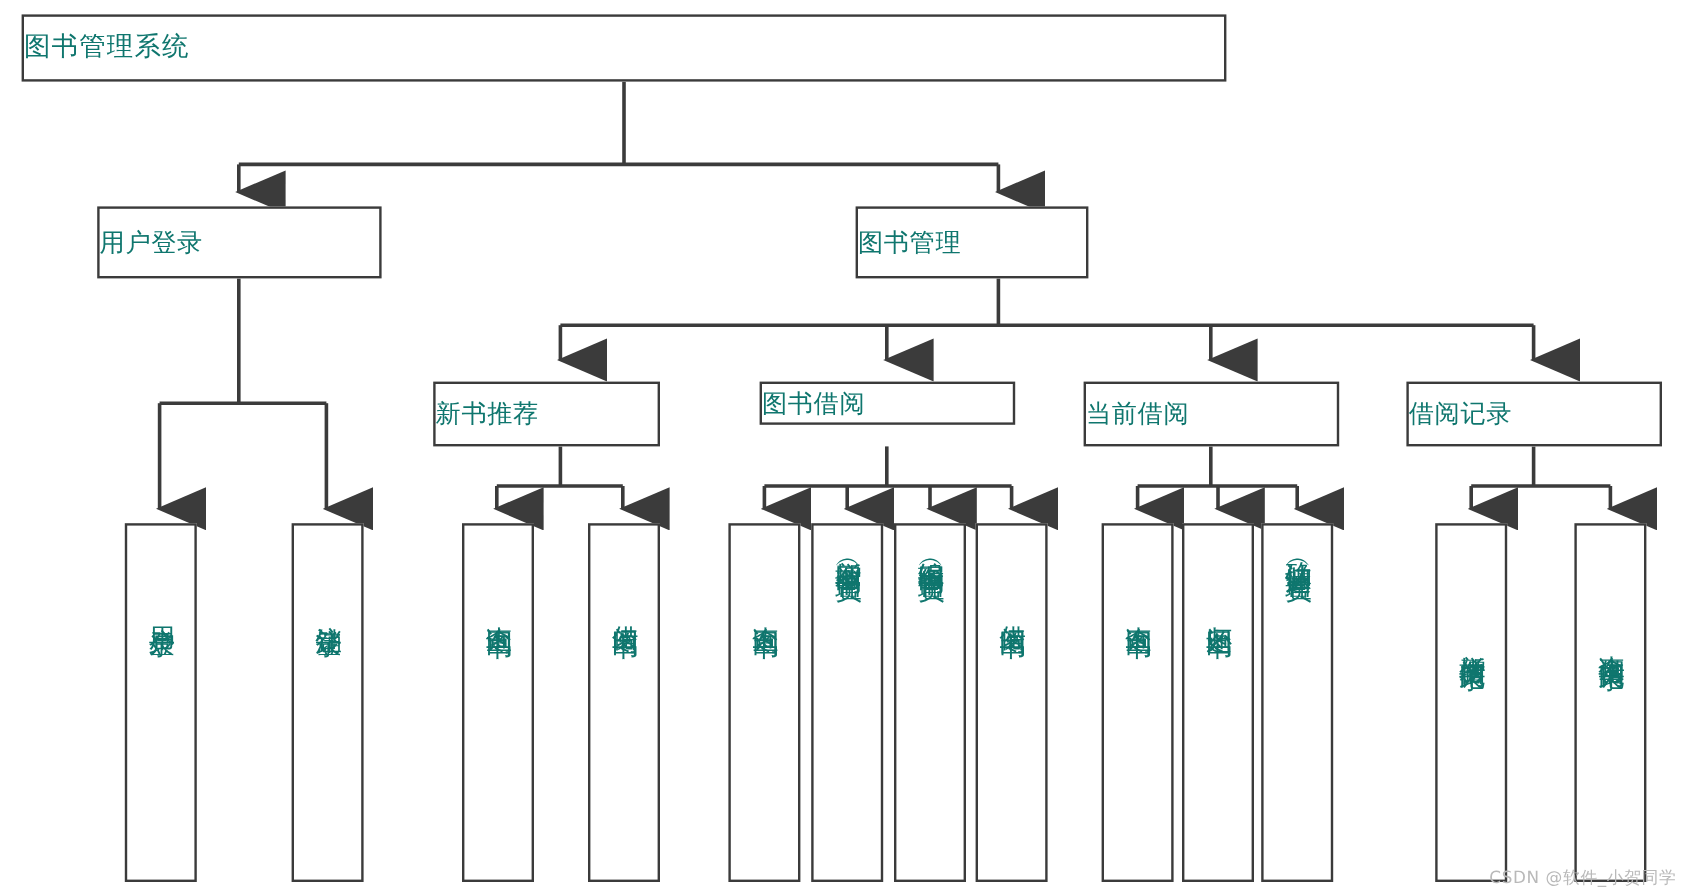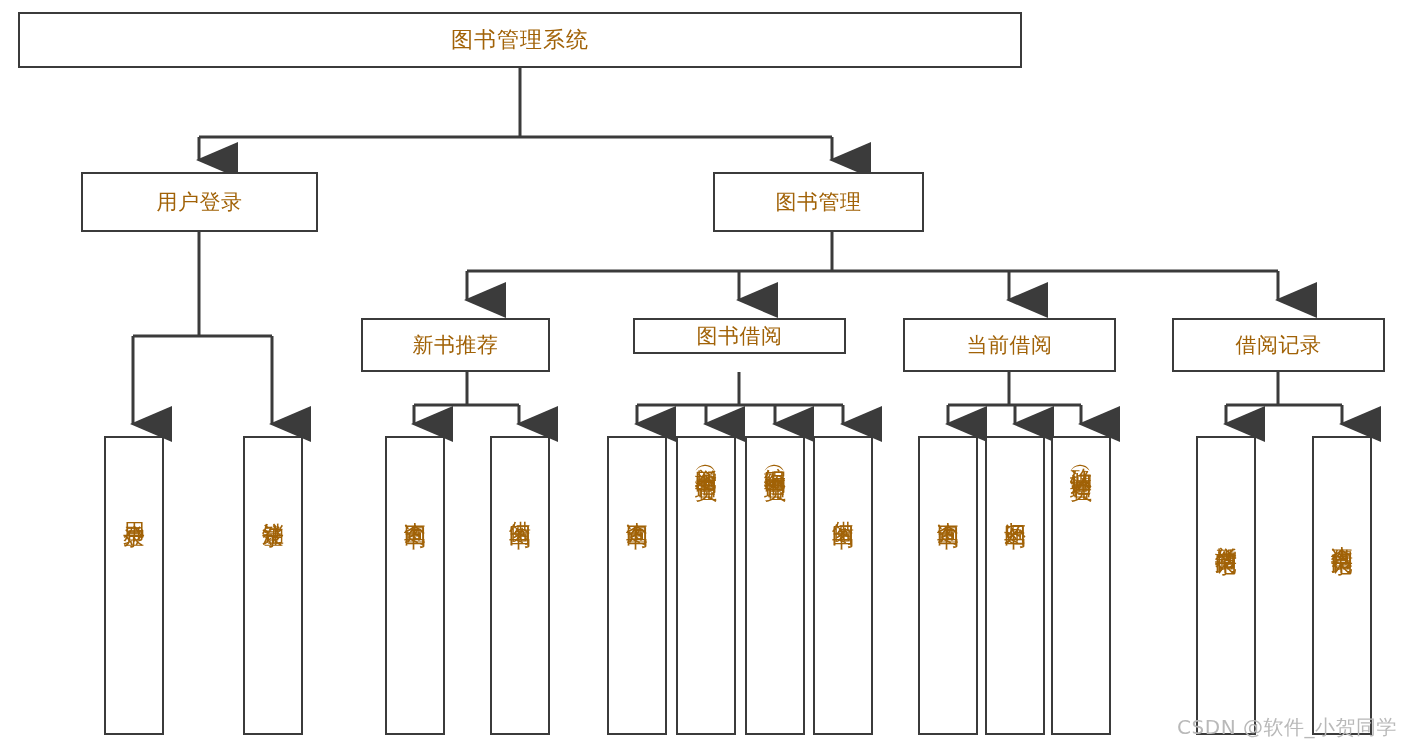--- a/index.html
+++ b/index.html
@@ -25,22 +25,22 @@
     width: 1405px;
     height: 747px;
   }
   .node {
     position: absolute;
     box-sizing: border-box;
     border: 2px solid #3b3b3b;
     background: #ffffff;
     display: flex;
     align-items: center;
-    justify-content: center;
-    color: #a16207;
+    justify-content: flex-start;
+    color: #0f766e;
     z-index: 2;
   }
   .node-label {
     display: block;
     text-align: center;
     line-height: 1.18;
     white-space: nowrap;
   }
   .node.horizontal .node-label {
     font-size: 21px;
@@ -69,21 +69,21 @@
   .node.vertical.midshort .node-label {
     margin-top: 84px;
   }
   .node.vertical.top .node-label {
     margin-top: 6px;
   }
   #watermark {
     position: absolute;
     right: 8px;
     bottom: 6px;
-    font-size: 20px;
+    font-size: 14px;
     color: #b9b9b9;
     letter-spacing: 0.5px;
     z-index: 5;
     white-space: nowrap;
     font-family: "DejaVu Sans", "Liberation Sans", sans-serif;
   }
 </style>
 </head>
 <body>
 
@@ -139,21 +139,21 @@
     </g>
   </svg>
 
   <div class="node root horizontal" style="left:18px; top:12px; width:1004px; height:56px;">
     <span class="node-label">图书管理系统</span>
   </div>
 
   <div class="node horizontal" style="left:81px; top:172px; width:237px; height:60px;">
     <span class="node-label">用户登录</span>
   </div>
-  <div class="node horizontal" style="left:713px; top:172px; width:211px; height:60px;">
+  <div class="node horizontal" style="left:713px; top:172px; width:194px; height:60px;">
     <span class="node-label">图书管理</span>
   </div>
 
   <div class="node horizontal" style="left:361px; top:318px; width:189px; height:54px;">
     <span class="node-label">新书推荐</span>
   </div>
   <div class="node horizontal" style="left:633px; top:318px; width:213px; height:36px;">
     <span class="node-label">图书借阅</span>
   </div>
   <div class="node horizontal" style="left:903px; top:318px; width:213px; height:54px;">

